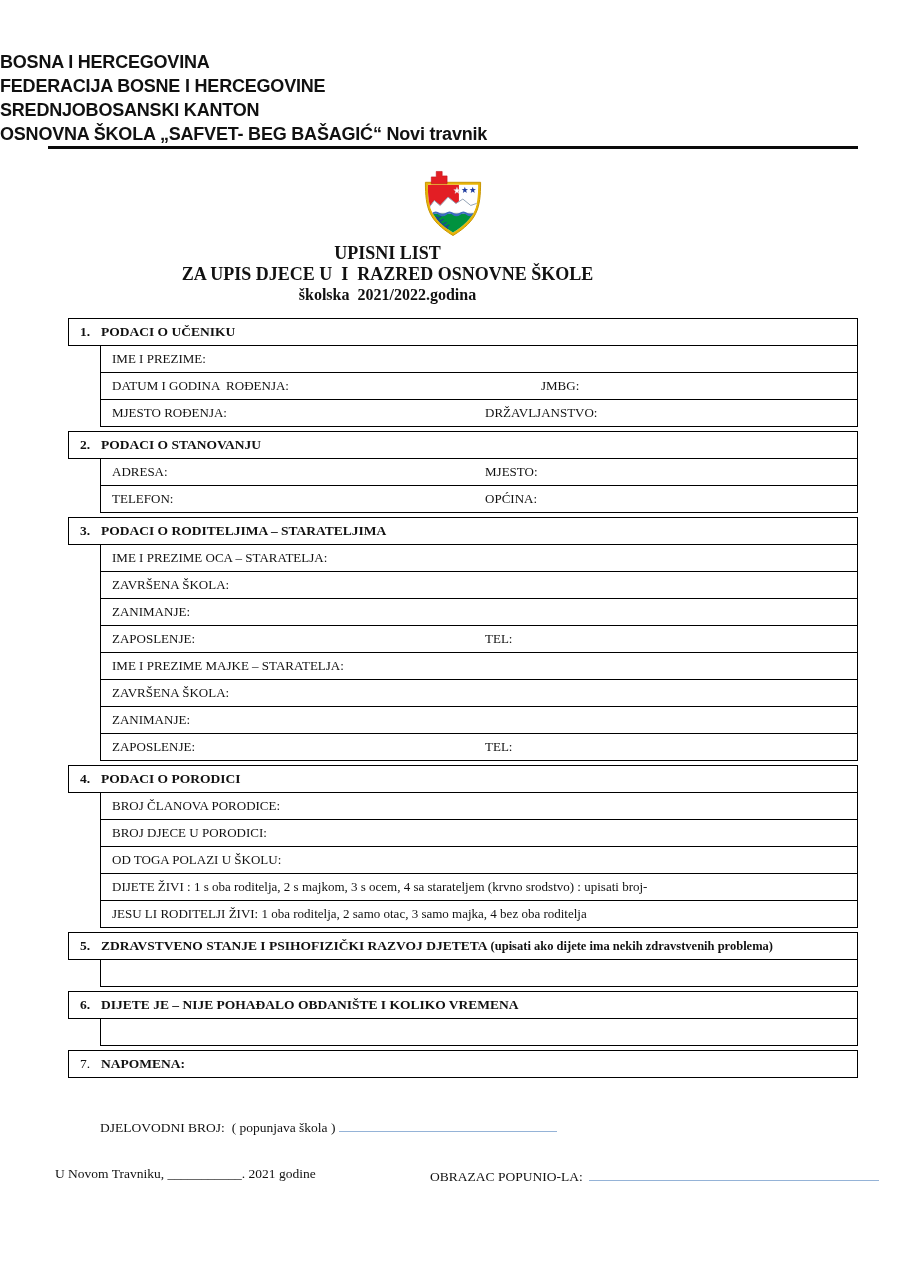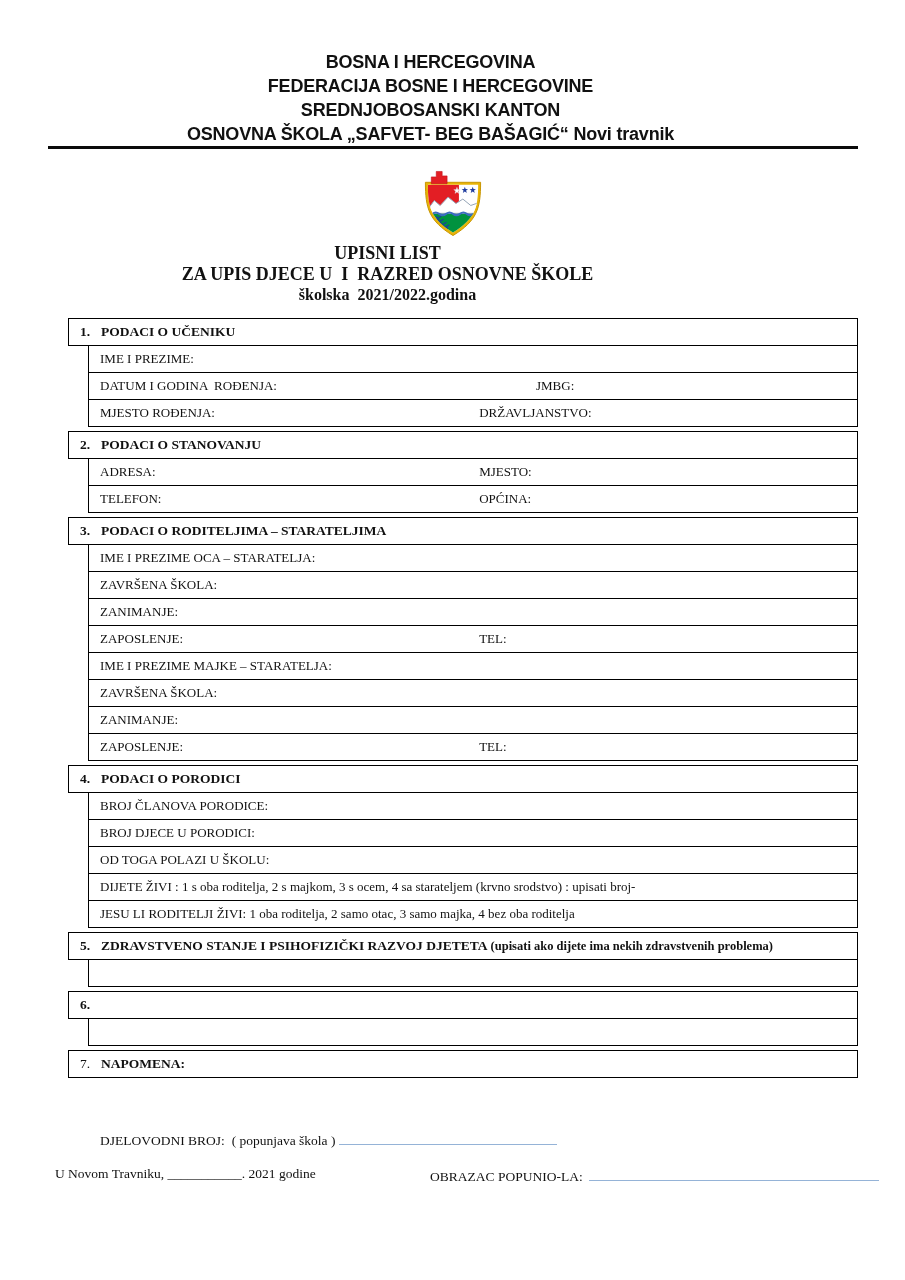--- a/index.html
+++ b/index.html
@@ -11,45 +11,45 @@
     --emblem-starblue:#1F3C9E;
     --emblem-river:#3C6CC0;
     --fill-blue:#95B3D7;
   }
   html,body{margin:0;padding:0;background:#fff;}
   .page{
     position:relative;width:905px;height:1280px;background:#fff;
     font-family:"Liberation Serif", serif;color:var(--ink);overflow:hidden;
   }
   
-  .letterhead{position:absolute;top:50px;left:0;width:861px;text-align:center;
+  .letterhead{position:absolute;top:50px;left:0;width:861px;
     font-family:"Liberation Sans", sans-serif;font-weight:bold;font-size:18px;line-height:24px;
     letter-spacing:-0.2px;}
   .rule{position:absolute;top:146px;left:48px;width:810px;height:3px;background:#0a0a0a;}
   
   .emblem{position:absolute;top:169px;left:0;width:905px;text-align:center;}
   
   .titleblock{position:absolute;top:243px;left:0;width:775px;text-align:center;font-weight:bold;}
   .titleblock .t1{font-size:18px;line-height:21px;white-space:pre-wrap;}
   .titleblock .t2{font-size:18px;line-height:21px;white-space:pre-wrap;}
   .titleblock .t3{font-size:16px;line-height:20px;white-space:pre-wrap;}
   .t3 .uline{text-align:center;}
   
   .form{position:absolute;top:318px;left:68px;width:790px;}
   .form-section{margin-bottom:4px;}
   .sec-header{box-sizing:border-box;border:1px solid var(--line);height:28px;display:flex;align-items:center;}
   .sec-num{width:32px;text-align:center;font-weight:bold;font-size:13.5px;flex:0 0 32px;}
   .sec-num.regular{font-weight:normal;}
   .sec-title{font-weight:bold;font-size:13.5px;white-space:pre-wrap;}
   .sec-note{font-weight:bold;font-size:12.5px;white-space:pre-wrap;}
-  .sec-body{box-sizing:border-box;margin-left:20px;border-left:1px solid var(--line);border-right:1px solid var(--line);}
+  .sec-body{box-sizing:border-box;margin-left:32px;border-left:1px solid var(--line);border-right:1px solid var(--line);}
   .form-row{box-sizing:border-box;position:relative;height:27px;border-bottom:1px solid var(--line);}
   .cell{position:absolute;top:0;line-height:26px;font-size:13px;white-space:pre-wrap;}
   
-  .djel{position:absolute;top:1117px;left:100px;font-size:13.5px;white-space:pre-wrap;margin-top:13px;}
+  .djel{position:absolute;top:1117px;left:100px;font-size:13.5px;white-space:pre-wrap;}
   .blue-line{display:inline-block;border-bottom:1.4px solid var(--fill-blue);height:14px;vertical-align:baseline;}
   .bottomline{position:absolute;top:1166px;left:0;width:905px;font-size:13.5px;}
   .bottom-left{position:absolute;left:55px;top:0;white-space:pre-wrap;}
   .bottom-right{position:absolute;left:430px;top:0;white-space:pre-wrap;}
 </style>
 </head>
 <body>
 
 <div class="page">
 
@@ -201,20 +201,21 @@
           <span class="sec-title">ZDRAVSTVENO STANJE I PSIHOFIZIČKI RAZVOJ DJETETA</span>
           <span class="sec-note"> (upisati ako dijete ima nekih zdravstvenih problema)</span>
         </div>
         <div class="sec-body">
           <div class="form-row"></div>
         </div>
       </div>
       <div class="form-section">
         <div class="sec-header">
           <span class="sec-num">6.</span>
+          <span class="sec-title">DIJETE JE – NIJE POHAĐALO OBDANIŠTE I KOLIKO VREMENA</span>
         </div>
         <div class="sec-body">
           <div class="form-row"></div>
         </div>
       </div>
       <div class="form-section">
         <div class="sec-header">
           <span class="sec-num regular">7.</span>
           <span class="sec-title">NAPOMENA:</span>
         </div>

